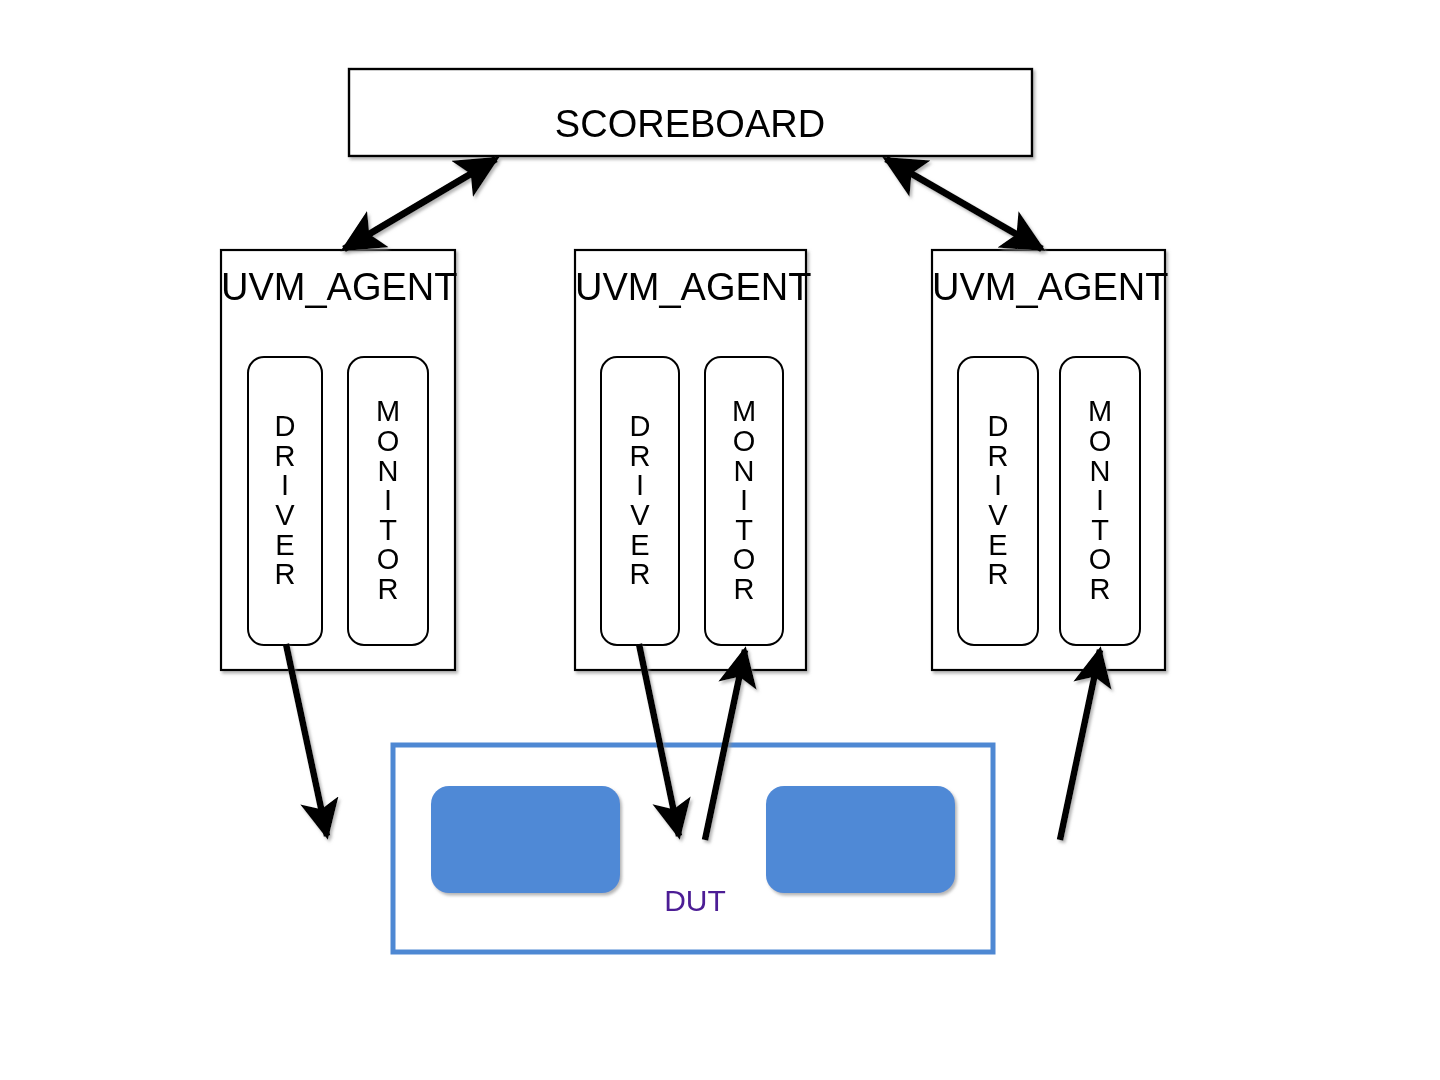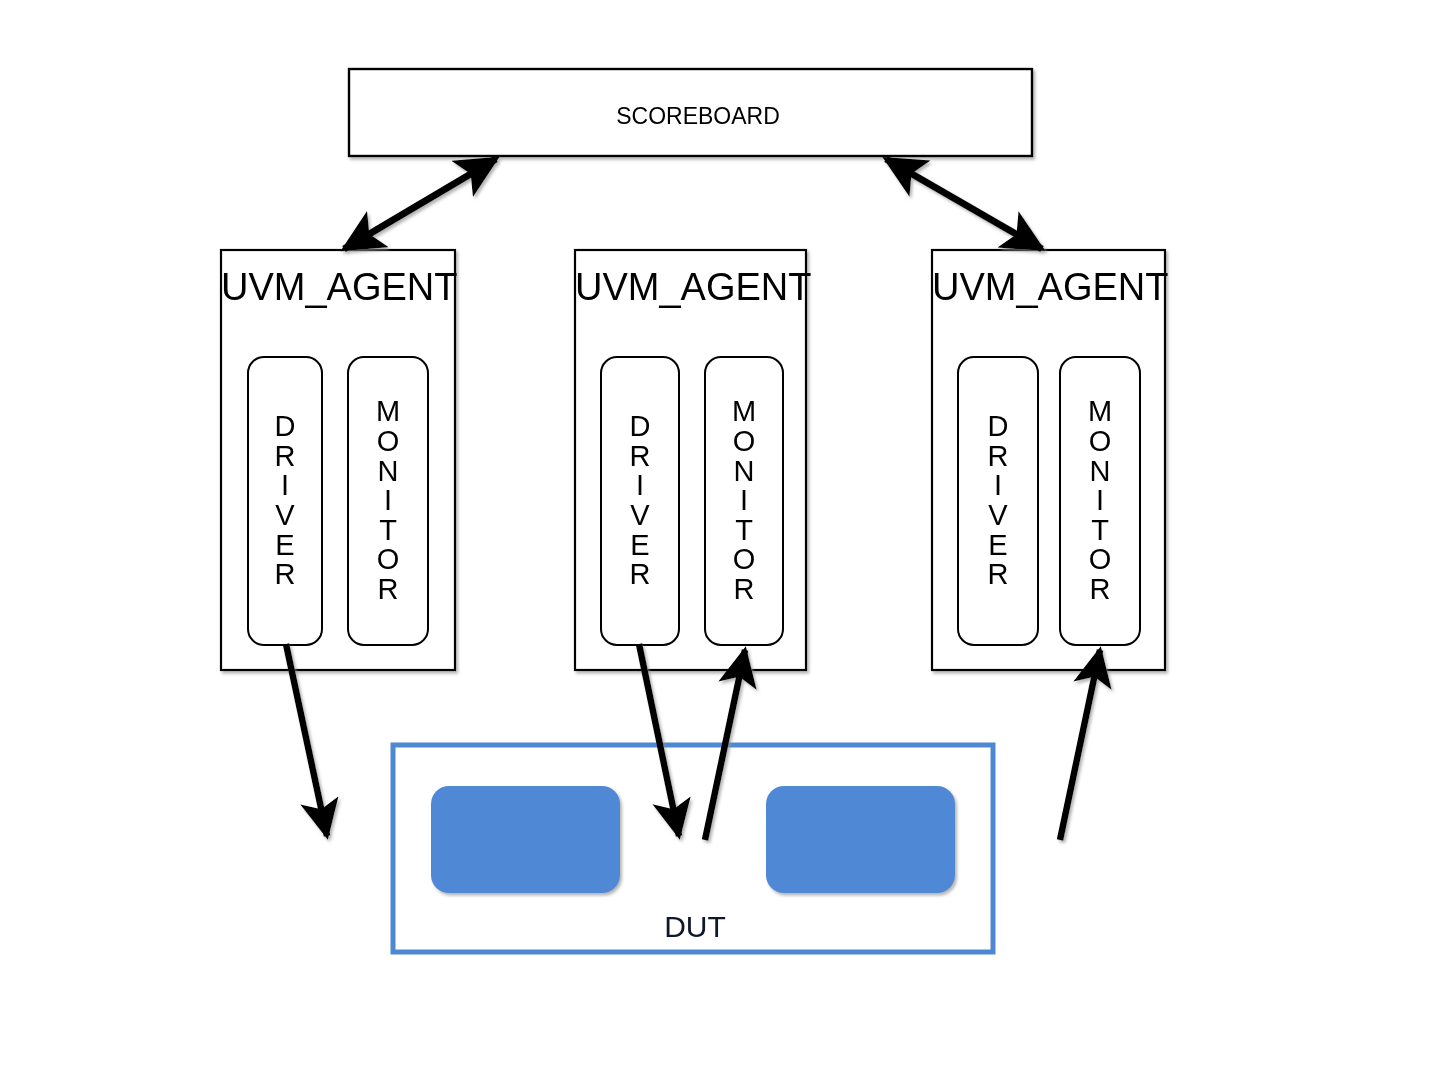--- a/index.html
+++ b/index.html
@@ -23,25 +23,24 @@
     height: 1080px;
   }
   .box-label {
     position: absolute;
     color: #000000;
     font-family: "Liberation Sans", sans-serif;
     white-space: nowrap;
     text-align: center;
   }
   .scoreboard-label {
-    font-size: 23px;
+    font-size: 38px;
     left: 348px;
     top: 103px;
     width: 684px;
-    padding-left: 8px;
   }
   .agent-label {
     font-size: 38px;
     top: 266px;
     text-align: center;
   }
   .vert-label {
     position: absolute;
     font-size: 29px;
     color: #000000;
@@ -53,25 +52,25 @@
     align-items: center;
     justify-content: center;
   }
   .vert-label span {
     display: block;
     line-height: 1.02;
   }
   .dut-label {
     position: absolute;
     font-size: 30px;
-    color: #0f172a;
+    color: #4c1d95;
     font-family: "Liberation Sans", sans-serif;
     text-align: center;
     left: 595px;
-    top: 910px;
+    top: 884px;
     width: 200px;
   }
 </style>
 </head>
 <body>
 
 <div id="canvas">
 
   <svg id="diagram-svg" viewBox="0 0 1440 1080">
     <defs>

